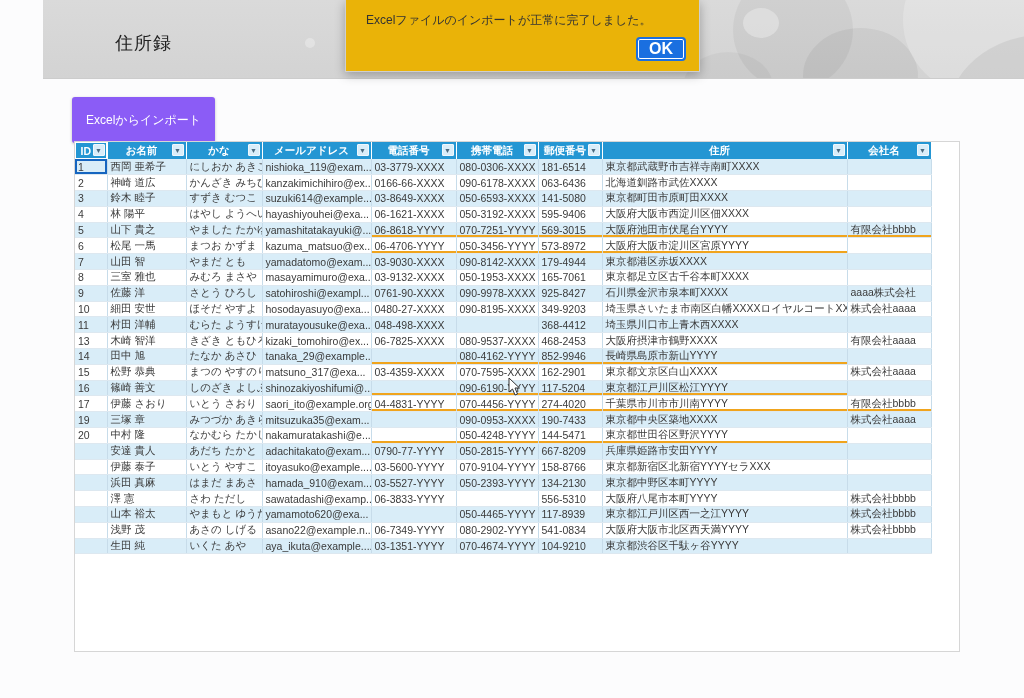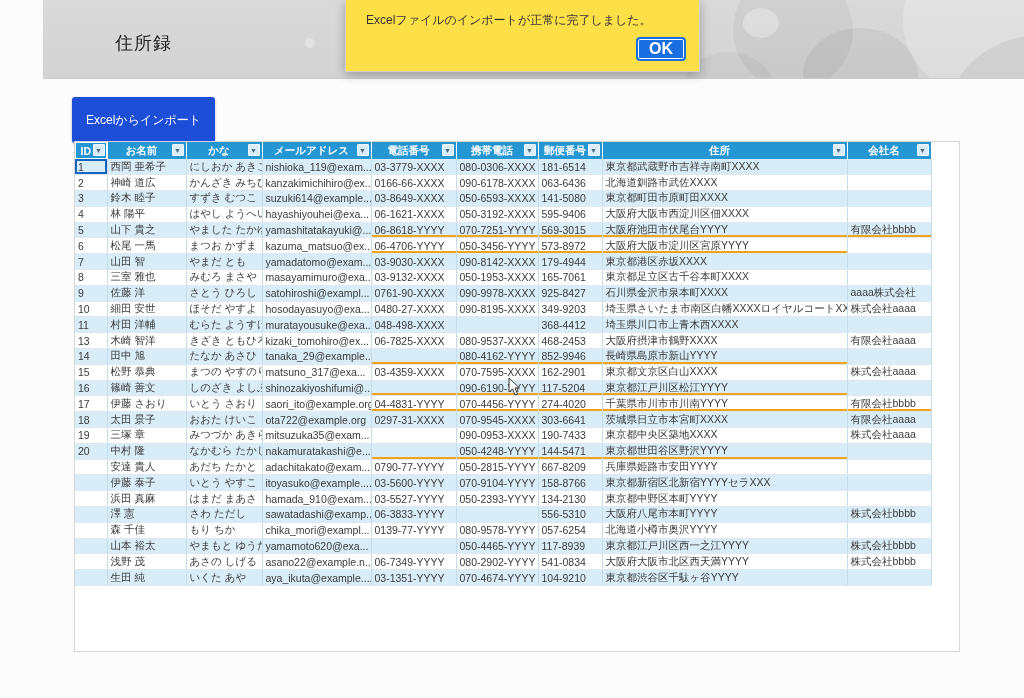--- a/index.html
+++ b/index.html
@@ -36,40 +36,40 @@
   .b9{left:262px;top:38px;width:10px;height:10px;background:rgba(255,255,255,0.3);}
 
   .page-title{
     position:absolute;left:72px;top:31px;font-size:18px;color:#222;
     font-weight:500;letter-spacing:1px;
   }
 
   
   .dialog{
     position:absolute;left:345px;top:0;width:355px;height:72px;
-    background:#fde047;border:1px solid #cfcfcf;border-top:none;
+    background:#eab308;border:1px solid #cfcfcf;border-top:none;
     box-shadow:0 3px 10px rgba(0,0,0,0.28);
     z-index:20;
   }
   .dialog-msg{
     position:absolute;left:20px;top:12px;font-size:12px;color:#333;
   }
   .ok-btn{
     position:absolute;right:13px;bottom:10px;width:50px;height:24px;
     background:#1a6fe0;color:#fff;font-size:16px;font-weight:bold;
     border:2px solid #1a6fe0;border-radius:4px;
     box-shadow:inset 0 0 0 1px #ffffff;
     cursor:pointer;text-align:center;line-height:18px;
     font-family:"Liberation Sans","DejaVu Sans",sans-serif;
   }
 
   
   .import-btn{
     position:absolute;left:72px;top:97px;height:46px;padding:0 14px;
-    background:#1d4ed8;color:#ffffff;font-size:12px;border:none;border-radius:3px;
+    background:#8b5cf6;color:#ffffff;font-size:12px;border:none;border-radius:3px;
     box-shadow:0 1px 3px rgba(0,0,0,0.25);cursor:pointer;
     font-family:"Liberation Sans","DejaVu Sans",sans-serif;
   }
 
   
   .grid{
     position:absolute;left:74px;top:141px;width:886px;height:511px;
     background:#ffffff;border:1px solid #d6d6d6;overflow:hidden;
   }
   table{border-collapse:collapse;table-layout:fixed;width:856px;}
@@ -323,31 +323,20 @@
           <td>伊藤 さおり</td>
           <td>いとう さおり</td>
           <td>saori_ito@example.org</td>
           <td class="underline">04-4831-YYYY</td>
           <td class="underline">070-4456-YYYY</td>
           <td class="underline">274-4020</td>
           <td class="underline">千葉県市川市市川南YYYY</td>
           <td class="underline">有限会社bbbb</td>
         </tr>
         <tr>
-          <td>18</td>
-          <td>太田 景子</td>
-          <td>おおた けいこ</td>
-          <td>ota722@example.org</td>
-          <td>0297-31-XXXX</td>
-          <td>070-9545-XXXX</td>
-          <td>303-6641</td>
-          <td>茨城県日立市本宮町XXXX</td>
-          <td>有限会社aaaa</td>
-        </tr>
-        <tr>
           <td>19</td>
           <td>三塚 章</td>
           <td>みつづか あきら</td>
           <td>mitsuzuka35@exam...</td>
           <td></td>
           <td>090-0953-XXXX</td>
           <td>190-7433</td>
           <td>東京都中央区築地XXXX</td>
           <td>株式会社aaaa</td>
         </tr>
@@ -401,31 +390,20 @@
           <td>さわ ただし</td>
           <td>sawatadashi@examp...</td>
           <td>06-3833-YYYY</td>
           <td></td>
           <td>556-5310</td>
           <td>大阪府八尾市本町YYYY</td>
           <td>株式会社bbbb</td>
         </tr>
         <tr>
           <td></td>
-          <td>森 千佳</td>
-          <td>もり ちか</td>
-          <td>chika_mori@exampl...</td>
-          <td>0139-77-YYYY</td>
-          <td>080-9578-YYYY</td>
-          <td>057-6254</td>
-          <td>北海道小樽市奥沢YYYY</td>
-          <td></td>
-        </tr>
-        <tr>
-          <td></td>
           <td>山本 裕太</td>
           <td>やまもと ゆうた</td>
           <td>yamamoto620@exa...</td>
           <td></td>
           <td>050-4465-YYYY</td>
           <td>117-8939</td>
           <td>東京都江戸川区西一之江YYYY</td>
           <td>株式会社bbbb</td>
         </tr>
         <tr>

